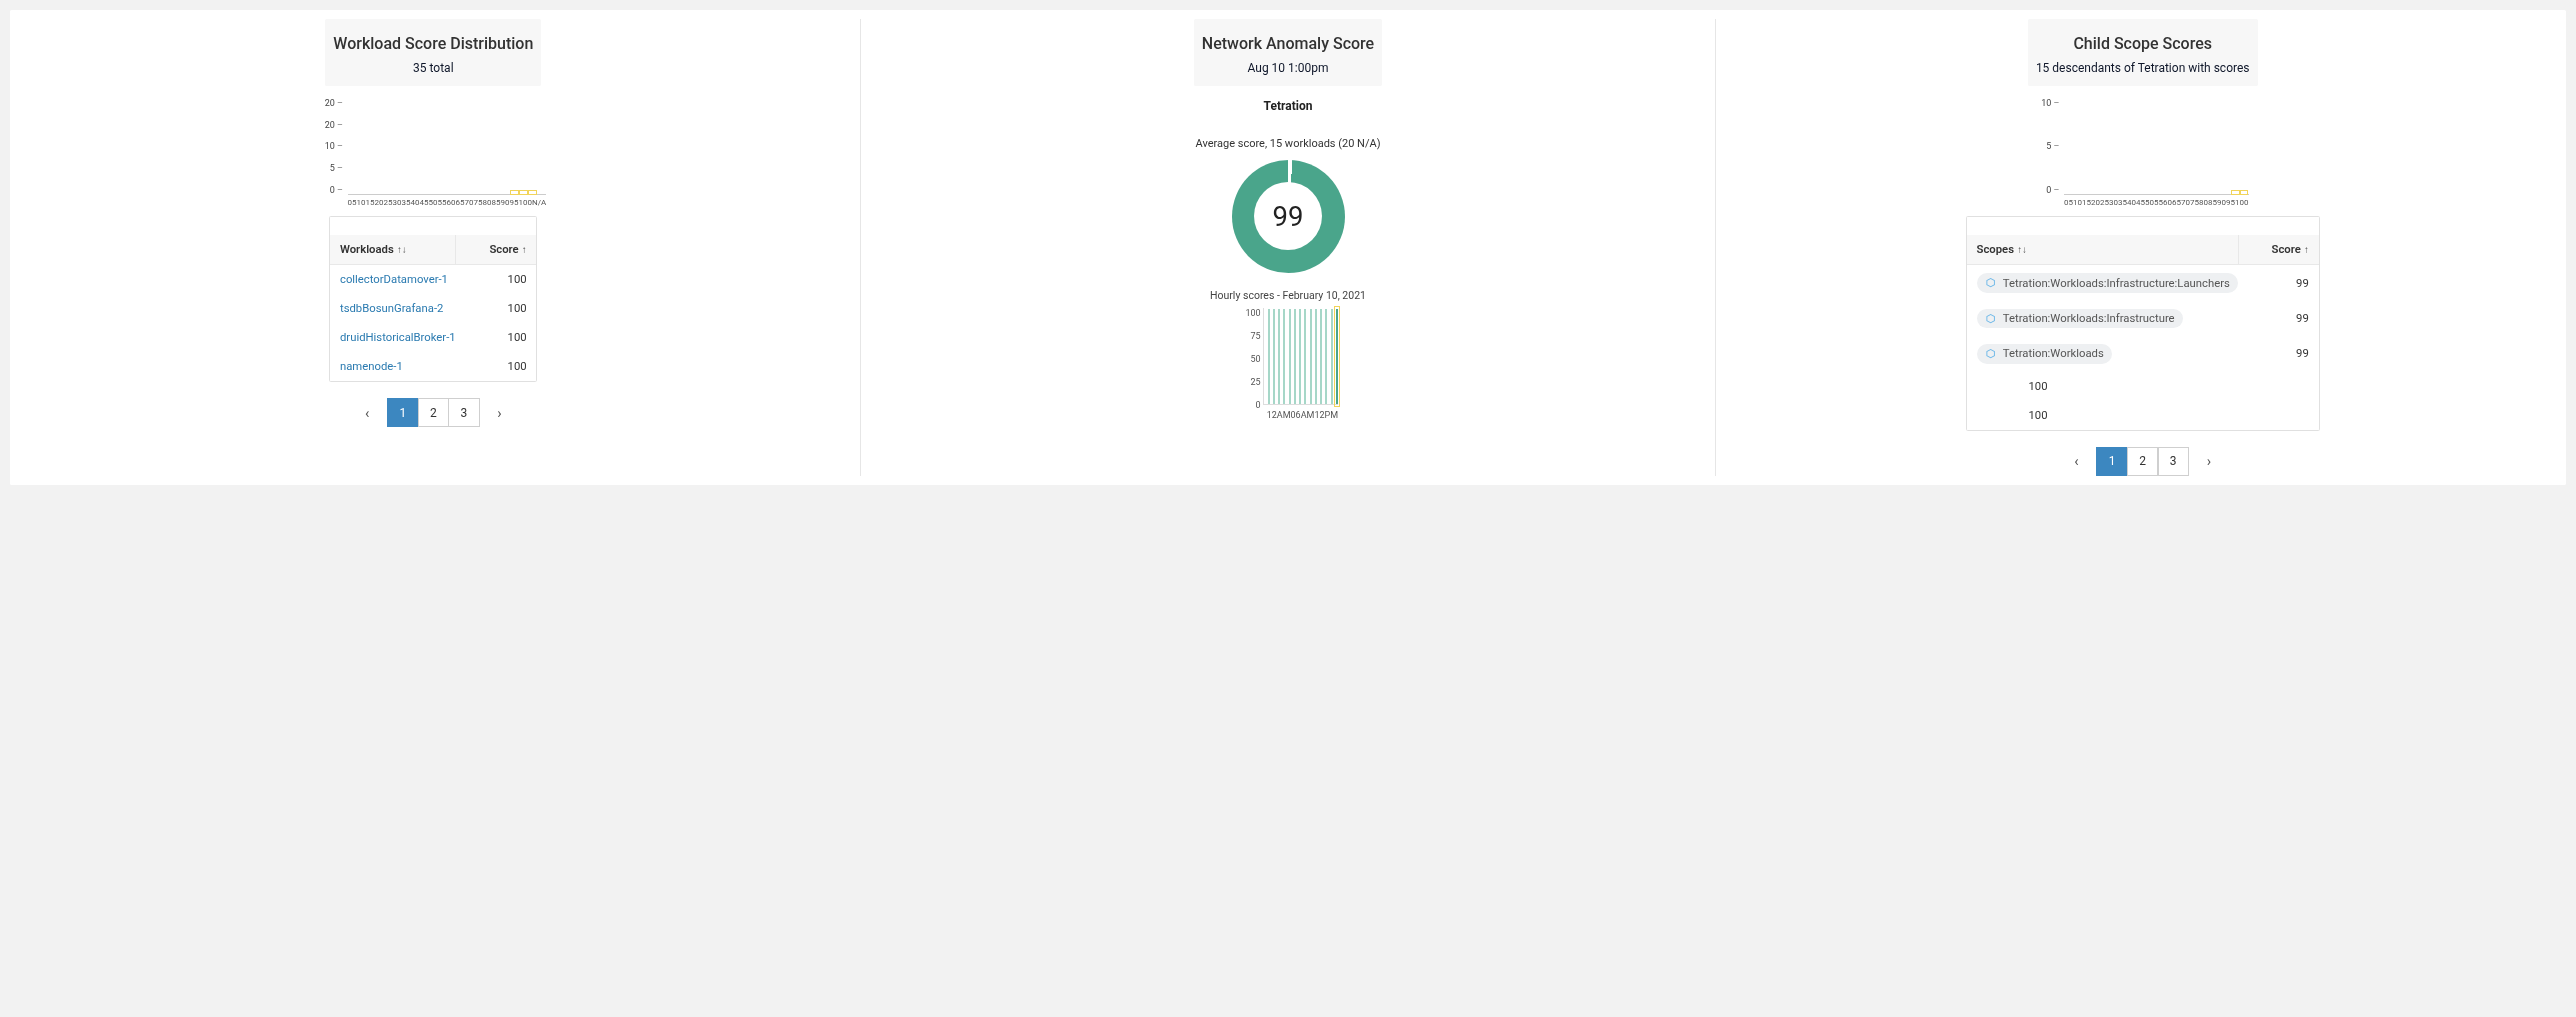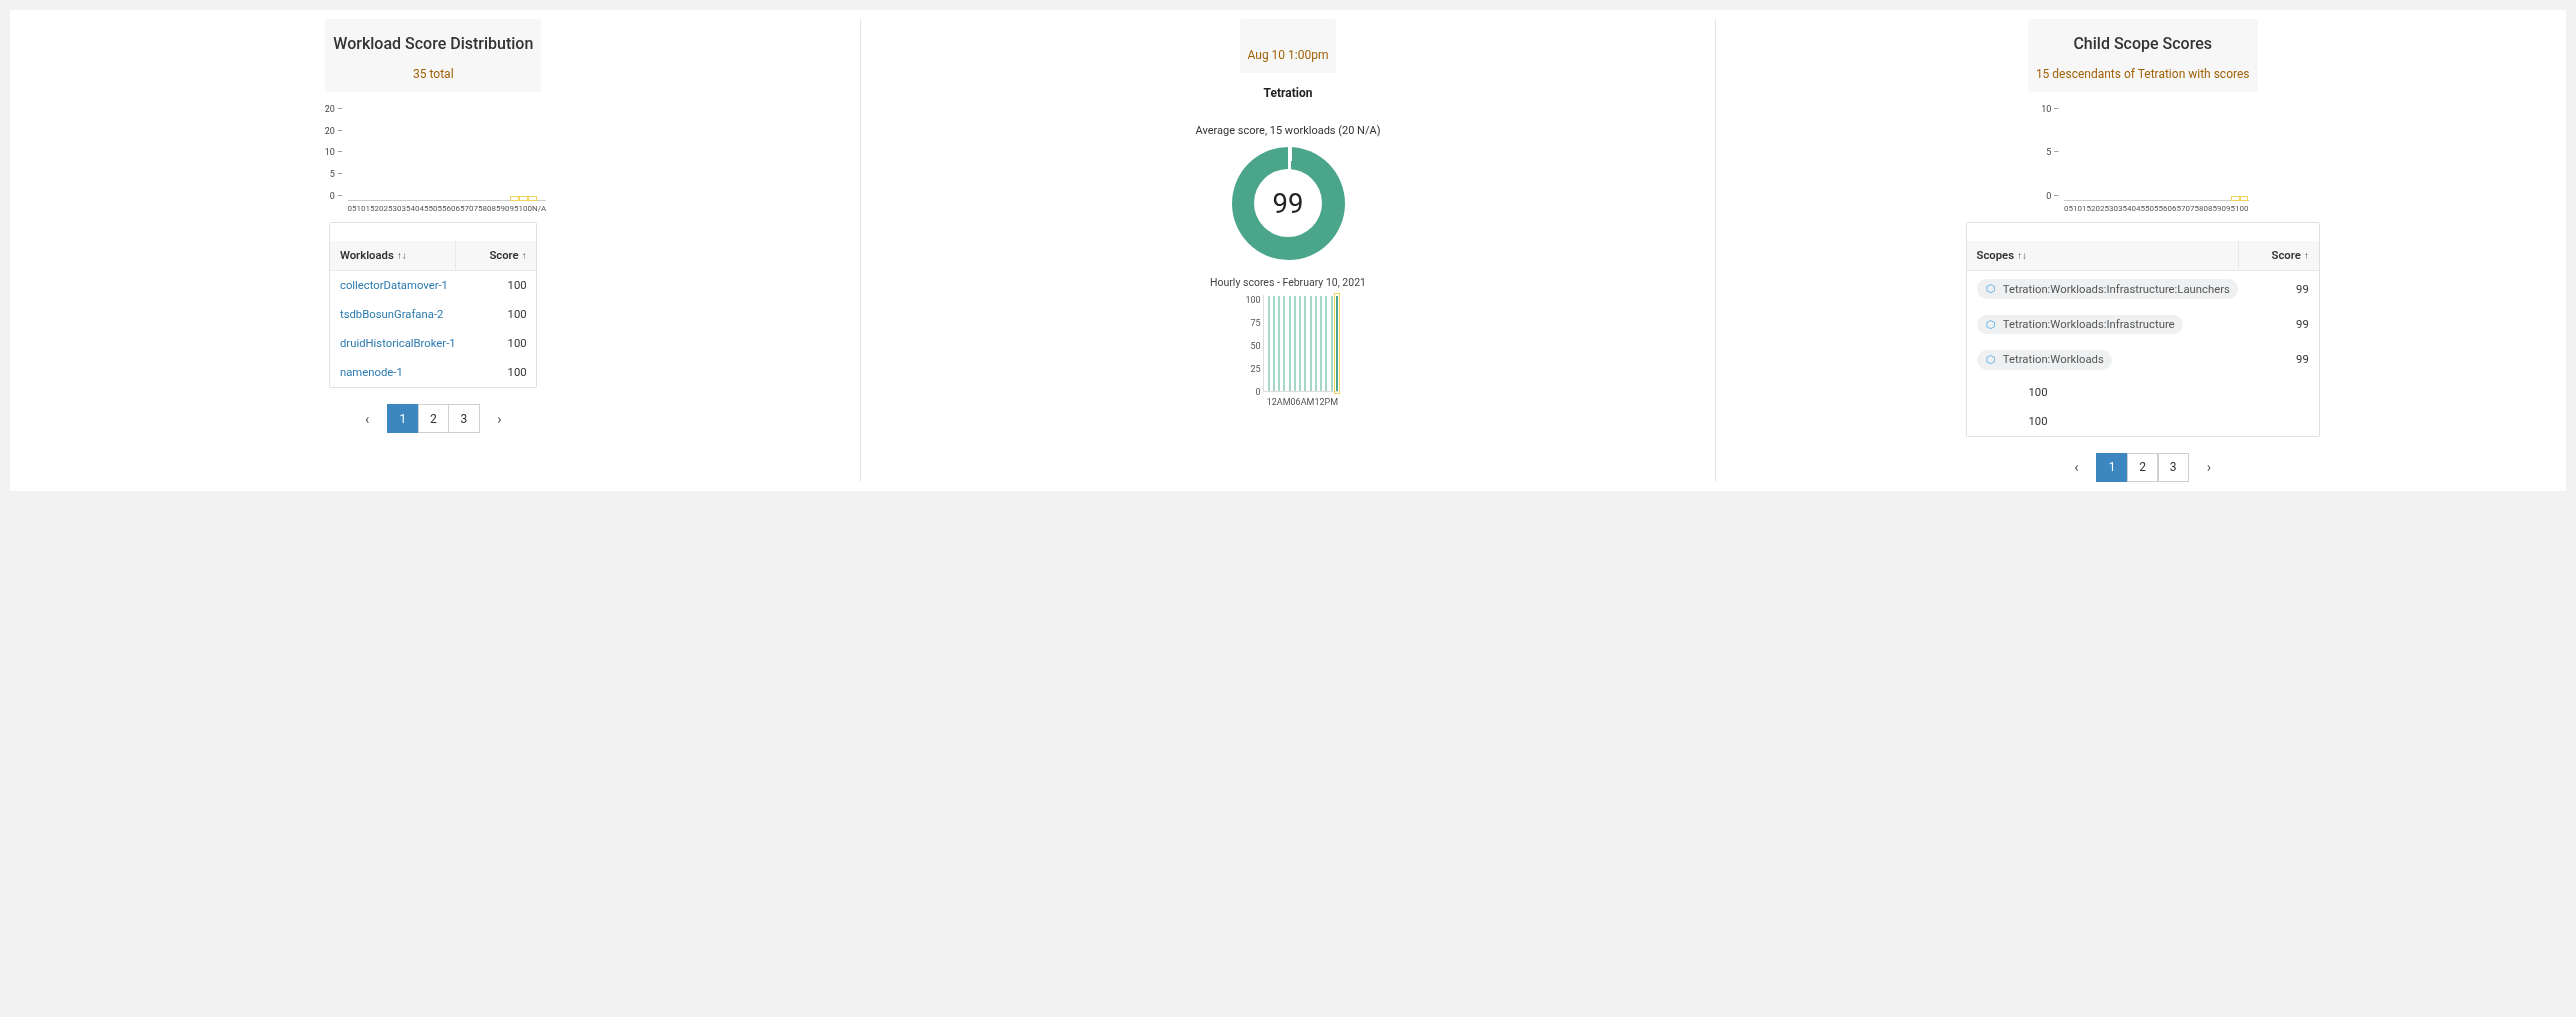--- a/index.html
+++ b/index.html
@@ -28,22 +28,22 @@
     padding: 14.6px 8px 11.3px;
     border-radius: 1.6px;
   }
   .panel-title {
     font-size: 16px;
     font-weight: 500;
     color: #333;
   }
   .panel-sub {
     font-size: 12px;
-    color: #a16207;
-    margin-top: 14px;
+    color: #0f172a;
+    margin-top: 8px;
   }
   
   .histo-wrap {
     position: relative;
     padding: 11.3px 4.9px 3.2px 32px;
   }
   .y-axis {
     position: absolute;
     left: 0;
     top: 11.3px;
@@ -429,20 +429,21 @@
           <div class="pg-btn">3</div>
         </div>
       <span class="arrow">›</span>
     </div>
   </div>
 
   <div class="vdiv"></div>
 
   <div class="panel">
     <div class="panel-header">
+      <div class="panel-title">Network Anomaly Score</div>
       <div class="panel-sub">Aug 10 1:00pm</div>
     </div>
     <div class="center-title">Tetration</div>
     <div class="center-sep"></div>
     <div class="avg-line">Average score, 15 workloads (20 N/A)</div>
     <div class="donut-wrap">
       <div class="donut">
         <div class="donut-inner">99</div>
       </div>
     </div>

